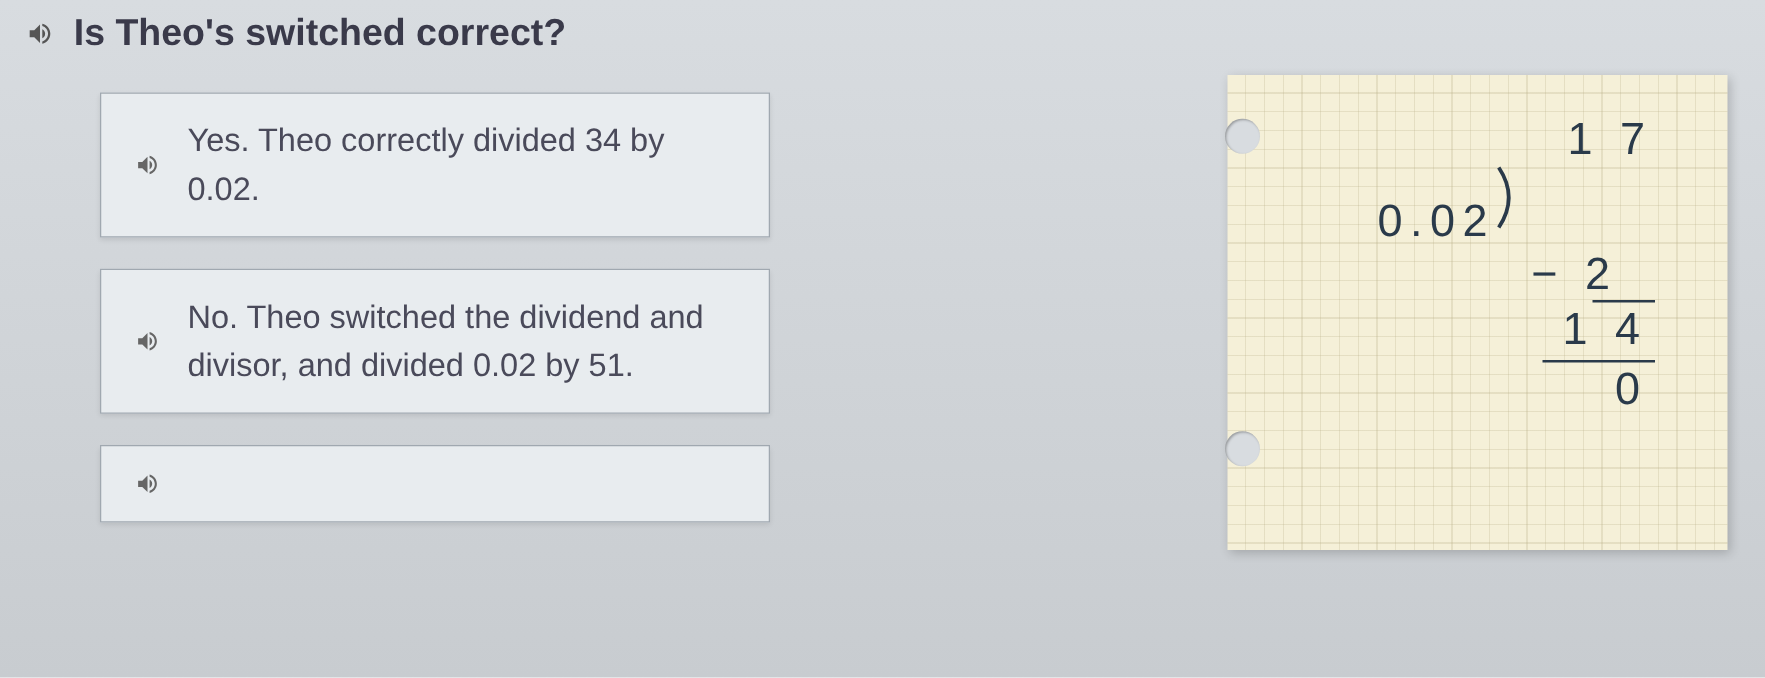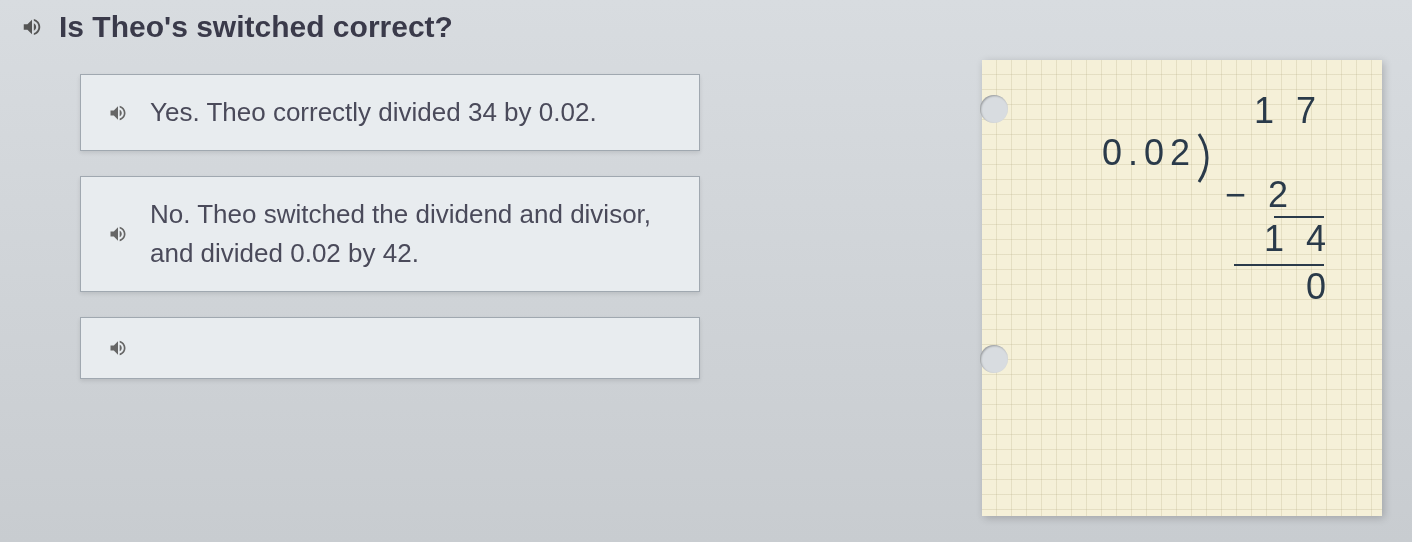--- a/index.html
+++ b/index.html
@@ -41,38 +41,38 @@
       flex-direction: column;
       gap: 25px;
     }
     .option-box {
       background: #e8ecef;
       border: 1px solid #a0a8b0;
       padding: 18px 25px;
       display: flex;
       align-items: center;
       gap: 20px;
-      width: 620px;
+      width: 536px;
       box-shadow: 0 2px 4px rgba(0,0,0,0.1);
     }
     .option-box .speaker-icon {
       flex-shrink: 0;
       cursor: pointer;
     }
     .option-text {
       font-size: 26px;
       color: #4a4a5a;
       line-height: 1.5;
     }
     .work-paper {
       position: absolute;
       right: 30px;
       top: 60px;
       width: 400px;
-      height: 456px;
+      height: 380px;
       background: #f5f0d8;
       background-image: 
         repeating-linear-gradient(to right, transparent, transparent 14px, rgba(180,170,130,0.25) 14px, rgba(180,170,130,0.25) 15px),
         repeating-linear-gradient(to bottom, transparent, transparent 14px, rgba(180,170,130,0.25) 14px, rgba(180,170,130,0.25) 15px);
       box-shadow: 2px 2px 8px rgba(0,0,0,0.2);
       padding: 30px 40px;
       font-family: 'Comic Sans MS', cursive, sans-serif;
       font-size: 36px;
       color: #2a3a4a;
     }
@@ -97,20 +97,21 @@
       padding-right: 20px;
       padding-left: 120px;
     }
     .divisor-dividend {
       position: relative;
       display: flex;
       align-items: baseline;
     }
     .divisor {
       margin-right: 5px;
+      margin-top: 24px;
     }
     .division-bracket {
       position: relative;
       padding-left: 18px;
       border-top: 3px solid #2a3a4a;
     }
     .division-bracket::before {
       content: "";
       position: absolute;
       left: 0;
@@ -139,21 +140,21 @@
     }
     .bracket-curve {
       position: absolute;
       left: 95px;
       top: 42px;
       width: 22px;
       height: 52px;
     }
     .work-line {
       text-align: right;
-      padding-right: 10px;
+      padding-right: 24px;
     }
     .underline-short {
       border-bottom: 2px solid #2a3a4a;
       width: 50px;
       margin-left: auto;
       margin-right: 18px;
     }
     .underline-med {
       border-bottom: 2px solid #2a3a4a;
       width: 90px;
@@ -183,21 +184,21 @@
     </span>
     <span class="option-text">Yes. Theo correctly divided 34 by 0.02.</span>
   </div>
 
   <div class="option-box">
     <span class="speaker-icon">
       <svg width="20" height="20" viewBox="0 0 24 24" fill="#666">
         <path d="M3 9v6h4l5 5V4L7 9H3zm13.5 3c0-1.77-1.02-3.29-2.5-4.03v8.05c1.48-.73 2.5-2.25 2.5-4.02zM14 3.23v2.06c2.89.86 5 3.54 5 6.71s-2.11 5.85-5 6.71v2.06c4.01-.91 7-4.49 7-8.77s-2.99-7.86-7-8.77z"></path>
       </svg>
     </span>
-    <span class="option-text">No. Theo switched the dividend and divisor, and divided 0.02 by 42.</span>
+    <span class="option-text">No. Theo switched the dividend and divisor, and divided 0.02 by 51.</span>
   </div>
 
   <div class="option-box">
     <span class="speaker-icon">
       <svg width="20" height="20" viewBox="0 0 24 24" fill="#666">
         <path d="M3 9v6h4l5 5V4L7 9H3zm13.5 3c0-1.77-1.02-3.29-2.5-4.03v8.05c1.48-.73 2.5-2.25 2.5-4.02zM14 3.23v2.06c2.89.86 5 3.54 5 6.71s-2.11 5.85-5 6.71v2.06c4.01-.91 7-4.49 7-8.77s-2.99-7.86-7-8.77z"></path>
       </svg>
     </span>
   </div>
 </div>

